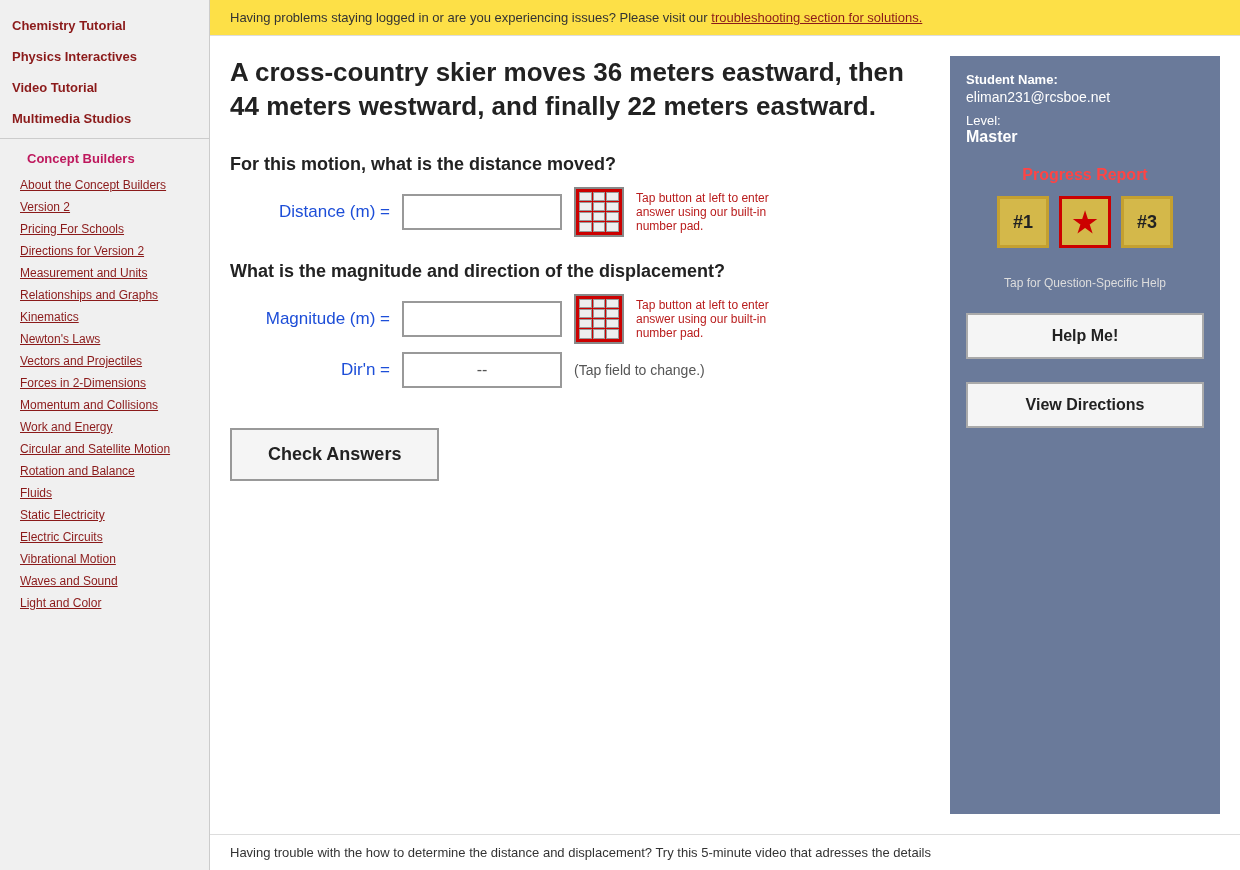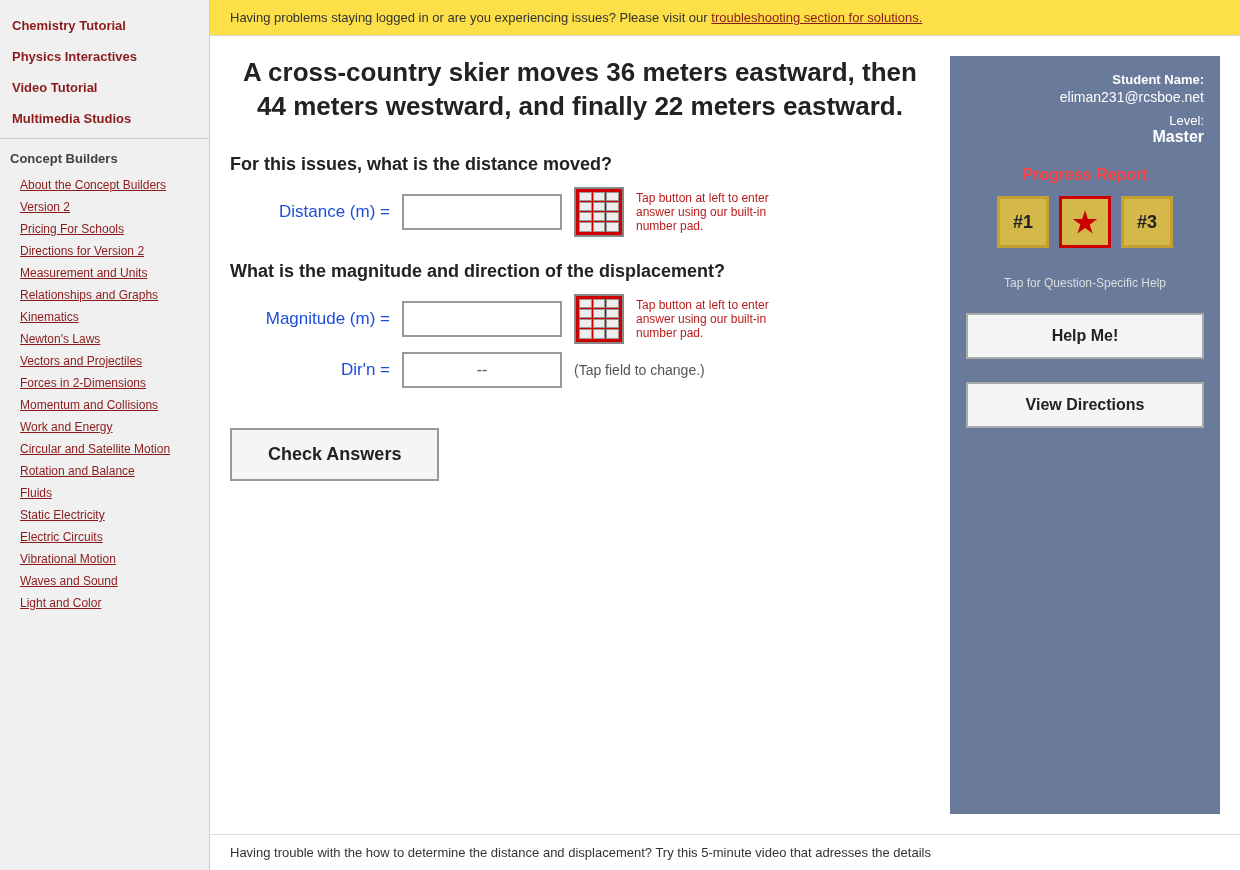--- a/index.html
+++ b/index.html
@@ -15,23 +15,23 @@
       border-right: 1px solid #ccc;
     }
     .sidebar-main-item {
       padding: 8px 12px;
       font-weight: bold;
       color: #8b1a1a;
       cursor: pointer;
       text-decoration: none;
     }
     .sidebar-section-header {
-      padding: 8px 10px;
-      font-weight: bold;
-      color: #404040;
+      padding: 8px 27px;
+      font-weight: bold;
+      color: #be185d;
       font-size: 13px;
     }
     .sidebar-sub-item {
       padding: 4px 20px;
       color: #8b1a1a;
       cursor: pointer;
       text-decoration: underline;
       font-size: 12px;
     }
     .sidebar-divider { height: 1px; background: #ccc; margin: 4px 0; }
@@ -69,21 +69,20 @@
     #question-panel {
       flex: 1;
     }
 
     .question-title {
       font-size: 26px;
       font-weight: bold;
       color: #222;
       margin-bottom: 30px;
       line-height: 1.3;
-      text-align: center;
     }
 
     .question-section {
       margin-bottom: 24px;
     }
 
     .question-label {
       font-size: 18px;
       font-weight: bold;
       color: #222;
@@ -176,21 +175,21 @@
       width: 270px;
       background: #6a7a9a;
       padding: 16px;
       display: flex;
       flex-direction: column;
       gap: 12px;
       color: #fff;
     }
 
     .student-info {
-      text-align: right;
+      text-align: left;
     }
     .student-label {
       font-size: 13px;
       font-weight: bold;
       color: #fff;
     }
     .student-email {
       font-size: 14px;
       color: #fff;
       margin-top: 2px;
@@ -322,21 +321,21 @@
     <a href="#">troubleshooting section for solutions.</a>
   </div>
 
   <div id="content-area">
 
     <div id="question-panel">
       <div class="question-title">A cross-country skier moves 36 meters eastward, then 44 meters westward, and finally 22 meters eastward.</div>
 
       
       <div class="question-section">
-        <div class="question-label">For this issues, what is the distance moved?</div>
+        <div class="question-label">For this motion, what is the distance moved?</div>
         <div class="input-row">
           <span class="input-label">Distance (m) =</span>
           <input class="answer-input" type="text" style="">
           <div class="numpad-icon">
             <div class="numpad-cell"></div>
             <div class="numpad-cell"></div>
             <div class="numpad-cell"></div>
             <div class="numpad-cell"></div>
             <div class="numpad-cell"></div>
             <div class="numpad-cell"></div>

